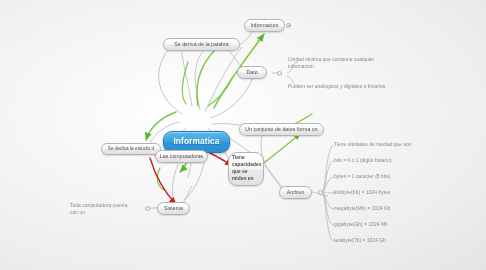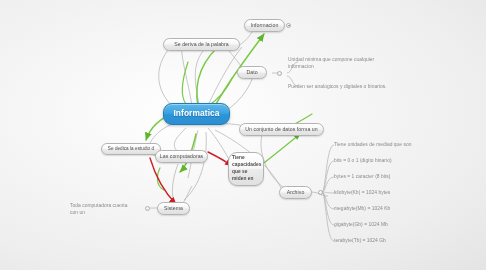--- a/index.html
+++ b/index.html
@@ -41,20 +41,21 @@
   #node-central {
     background: linear-gradient(to bottom, #5fb7ea 0%, #3ba3e0 46%, #2b95d8 54%, #2b8fd2 100%);
     border: 1px solid #1f7cb8;
     border-radius: 9px;
     color: #ffffff;
     font-size: 8.4px;
     font-weight: bold;
     letter-spacing: .1px;
     text-shadow: 0 1px 1px rgba(0,0,0,.25);
     box-shadow: 0 1px 3px rgba(0,0,0,.25), inset 0 1px 0 rgba(255,255,255,.4);
+    margin-top: 28px;
   }
 
   
   .leaf {
     position: absolute;
     color: #8a8a8a;
     font-size: 4.9px;
     line-height: 1.5;
     letter-spacing: .04px;
     text-align: left;

